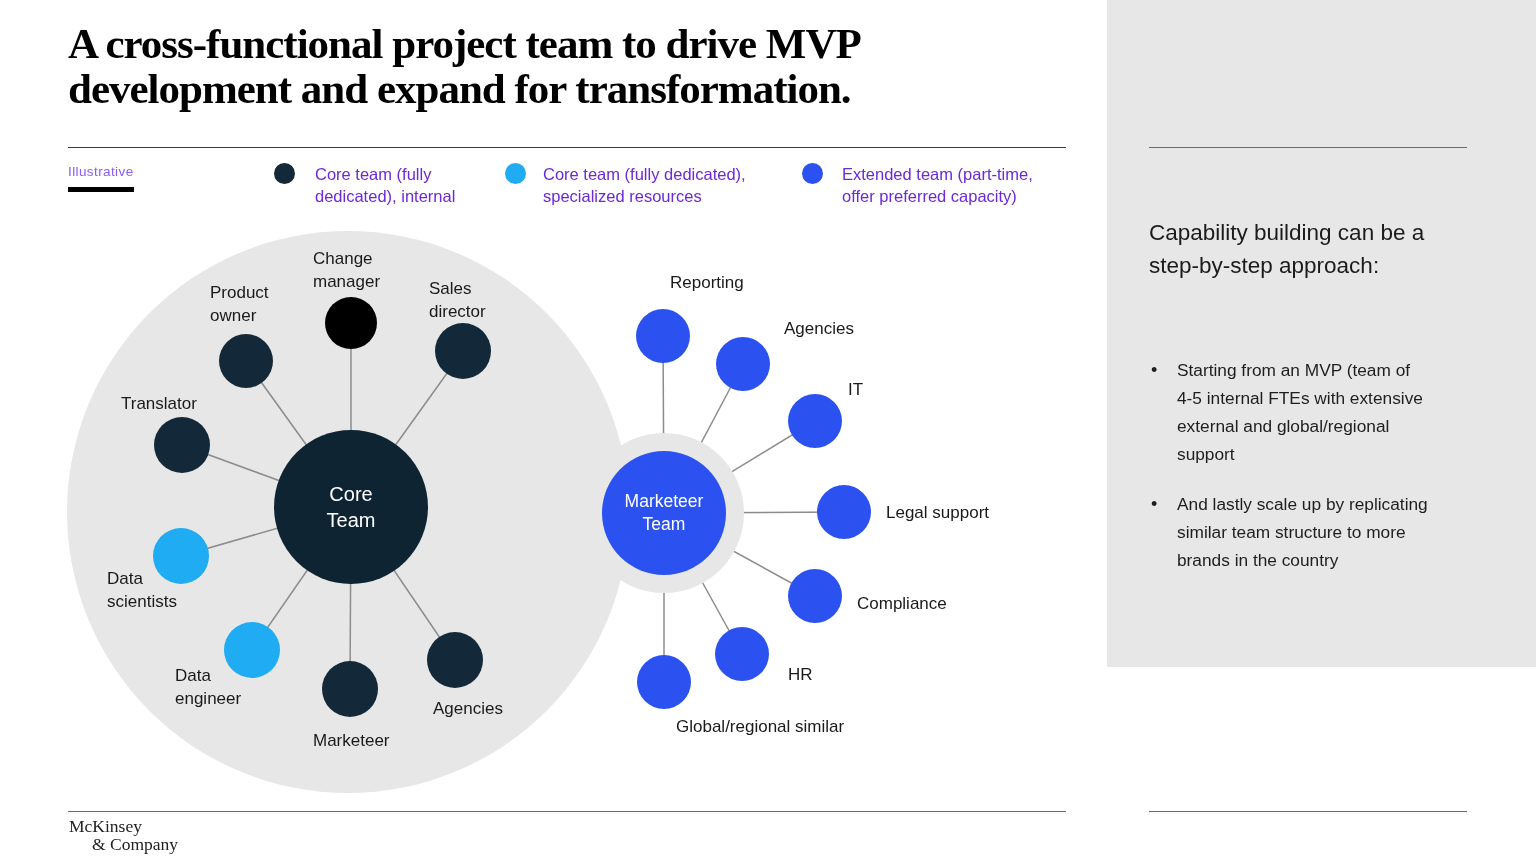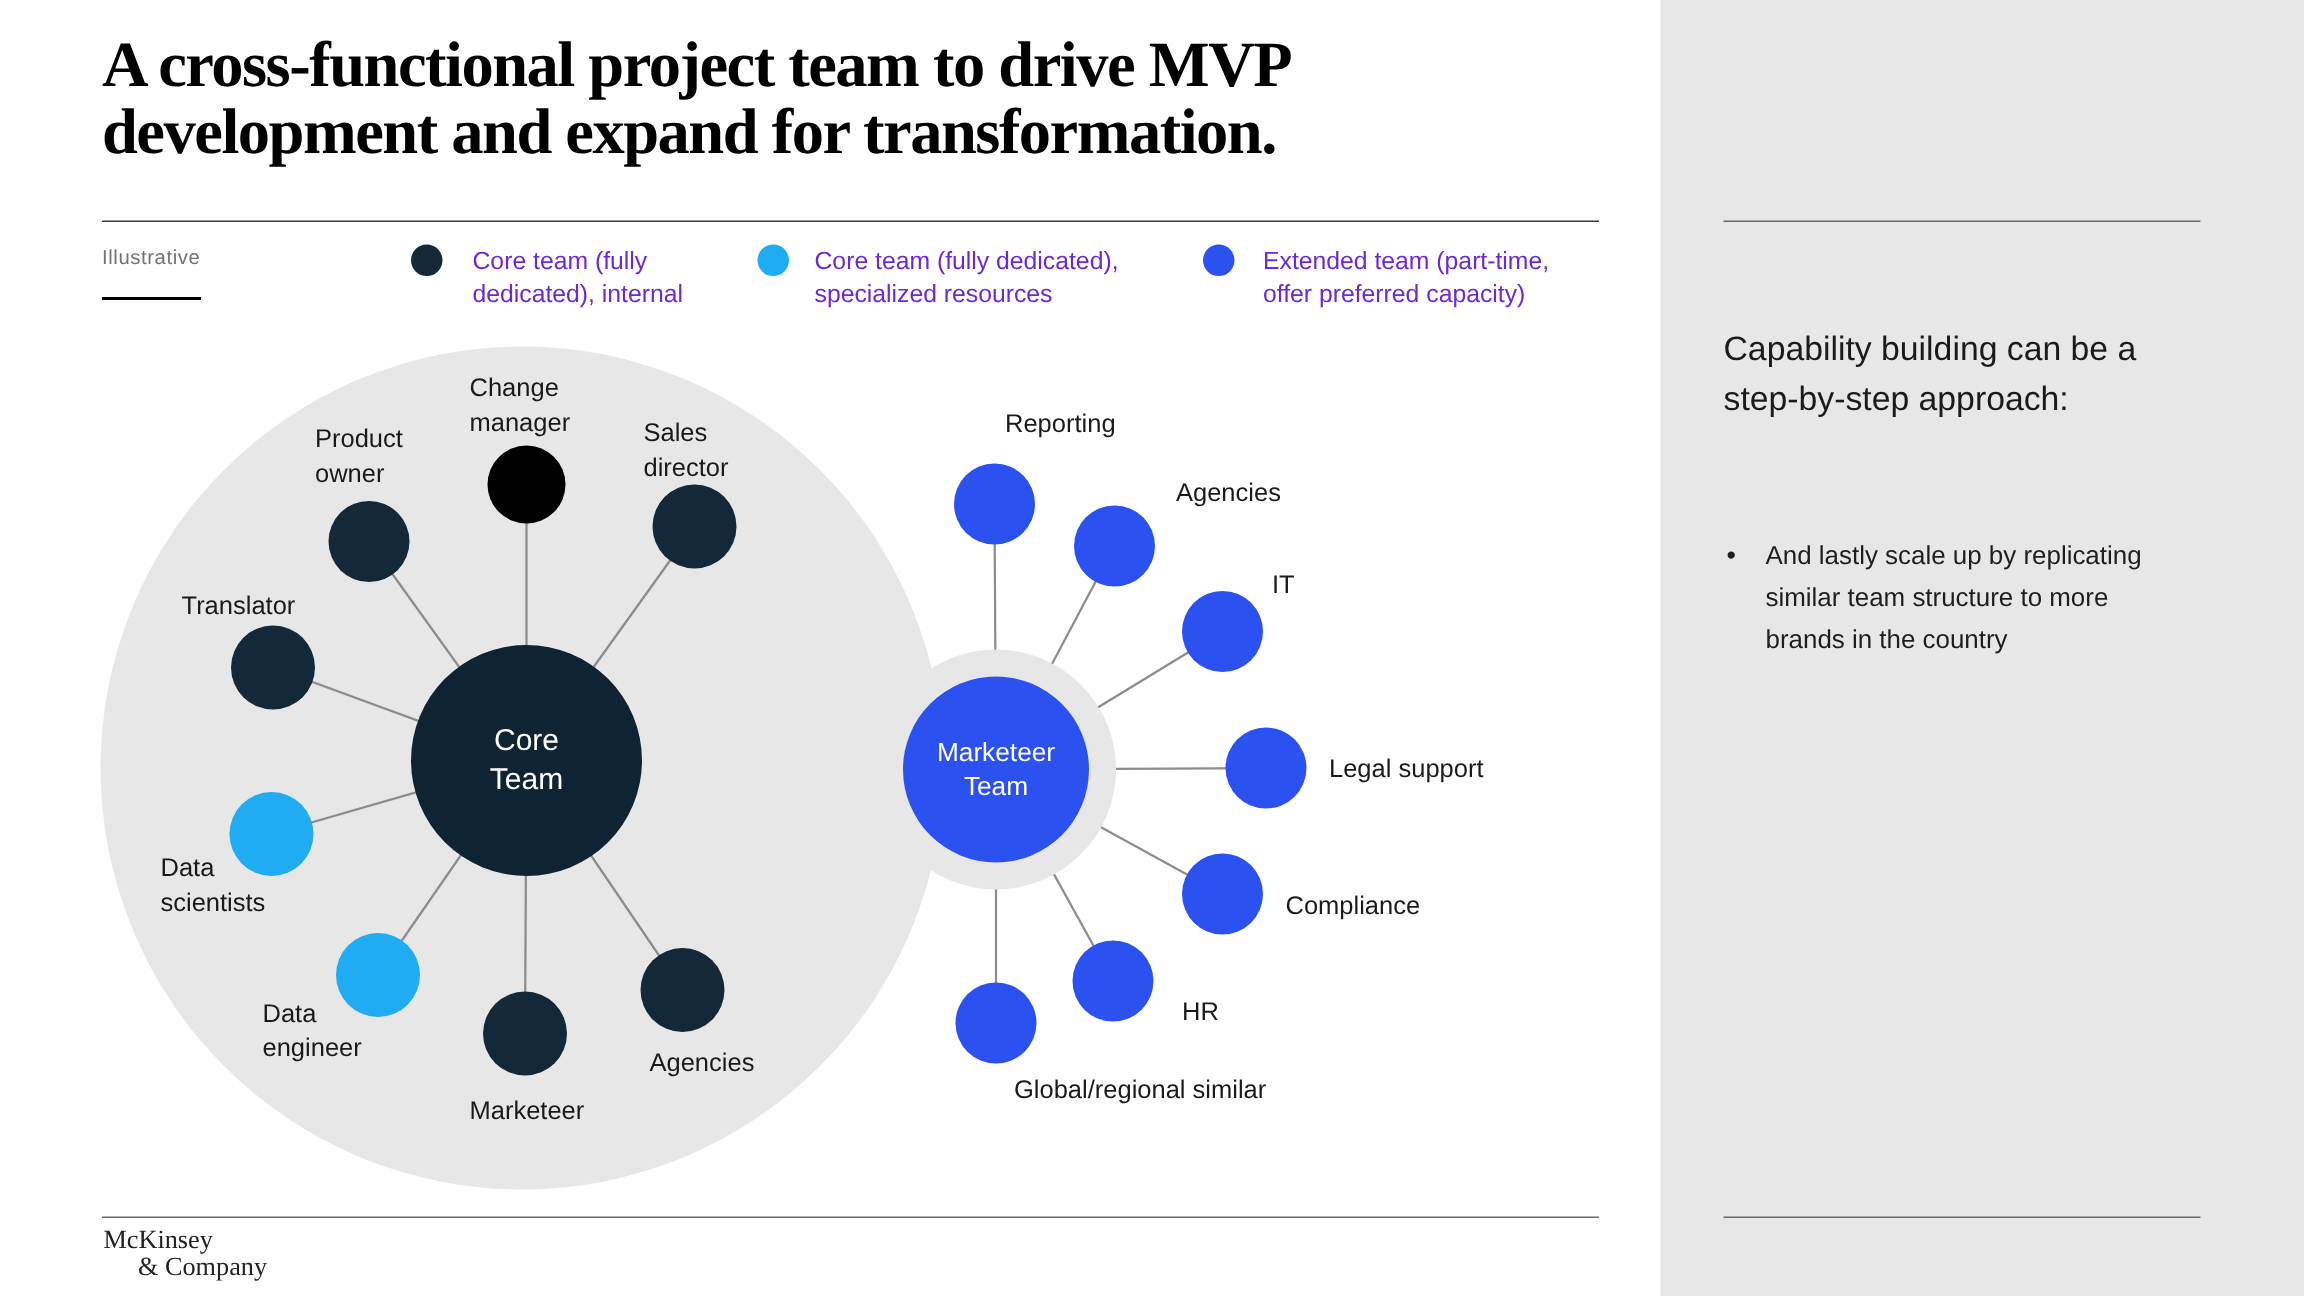--- a/index.html
+++ b/index.html
@@ -14,41 +14,41 @@
          font-weight:700;font-size:43px;line-height:45px;letter-spacing:-1px;color:#000;}
 
   
   .rule{position:absolute;height:0;border-top:1.5px solid #3a3a3a;}
   #rule-top{left:68px;top:147px;width:998px;}
   #rule-bottom{left:68px;top:811px;width:998px;border-top-color:#6b6b6b;}
   #rule-side-top{left:1149px;top:147px;width:318px;border-top-color:#6b6b6b;}
   #rule-side-bottom{left:1149px;top:811px;width:318px;border-top-color:#6b6b6b;}
 
   
-  #tag{left:68px;top:164px;font-size:13.5px;letter-spacing:.4px;color:#737373;
-       border-bottom:2px solid #000000;padding-bottom:19px;}
+  #tag{left:68px;top:164px;font-size:13.5px;letter-spacing:.4px;color:#8b5cf6;
+       border-bottom:5px solid #000000;padding-bottom:8px;}
 
   
   .legend-dot{position:absolute;width:21px;height:21px;border-radius:50%;top:163px;}
   .legend-text{position:absolute;top:163px;font-size:16.5px;line-height:22px;color:#6d28d9;}
   #legend-dot-0{left:274px;} #legend-text-0{left:315px;width:162px;}
   #legend-dot-1{left:505px;} #legend-text-1{left:543px;width:228px;}
   #legend-dot-2{left:802px;} #legend-text-2{left:842px;width:216px;}
 
   
   #diagram-svg{position:absolute;left:0;top:0;width:1107px;height:864px;}
   .node-label{position:absolute;font-size:17px;line-height:23px;color:#1a1a1a;
               white-space:pre-line;pointer-events:none;}
   .hub-label{position:absolute;color:#fff;text-align:center;white-space:pre-line;
              transform:translate(-50%,-50%);pointer-events:none;}
   .hub-label.core{font-size:20px;line-height:26px;}
   .hub-label.ext{font-size:17.5px;line-height:23px;}
 
   
-  #sidebar{position:absolute;left:1107px;top:0;width:429px;height:864px;background:#e7e7e7;}
+  #sidebar{position:absolute;left:1107px;top:0;width:429px;height:667px;background:#e7e7e7;}
   #side-heading{position:absolute;left:42px;top:216px;width:318px;
                 font-size:22.5px;line-height:33px;color:#1b1b1b;}
   #side-bullets{position:absolute;left:42px;top:356px;width:300px;margin:0;padding:0;
                 list-style:none;}
   #side-bullets li{position:relative;padding-left:28px;margin-bottom:22px;
                    font-size:17.3px;line-height:28px;color:#1e1e1e;width:252px;}
   #side-bullets li::before{content:"\2022";position:absolute;left:2px;top:0;font-size:18px;}
 
   
   #logo{left:69px;top:818px;font-family:"Liberation Serif", serif;font-size:17.5px;
@@ -141,18 +141,19 @@
 
   <div id="logo" class="abs">
     <span class="l1">McKinsey</span>
     <span class="l2">&amp; Company</span>
   </div>
 
   <div id="sidebar">
     <div id="rule-side-top" class="rule" style="left:42px;top:147px;"></div>
     <div id="side-heading">Capability building can be a step-by-step approach:</div>
     <ul id="side-bullets">
+      <li>Starting from an MVP (team of 4-5 internal FTEs with extensive external and global/regional support</li>
       <li>And lastly scale up by replicating similar team structure to more brands in the country</li>
     </ul>
     <div id="rule-side-bottom" class="rule" style="left:42px;top:811px;"></div>
   </div>
 
 </div>
 
 </body></html>

